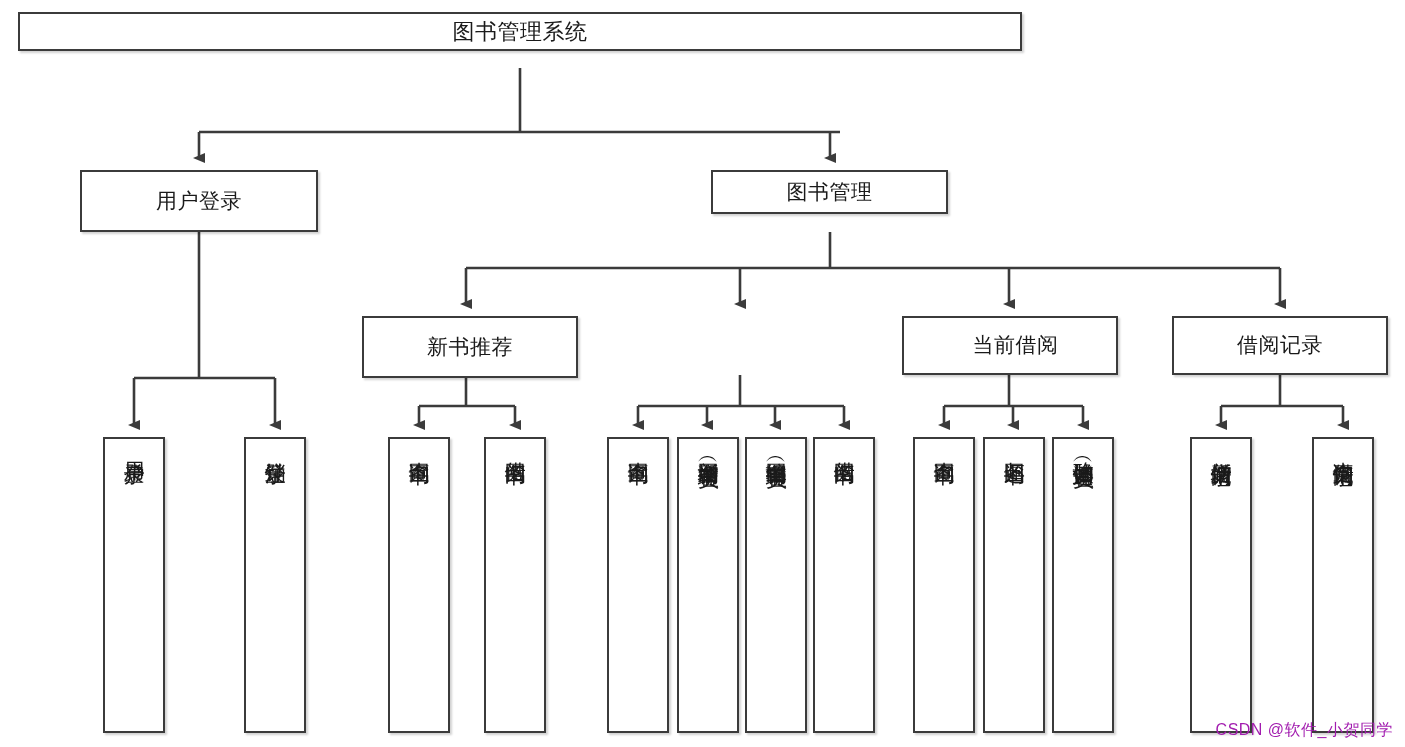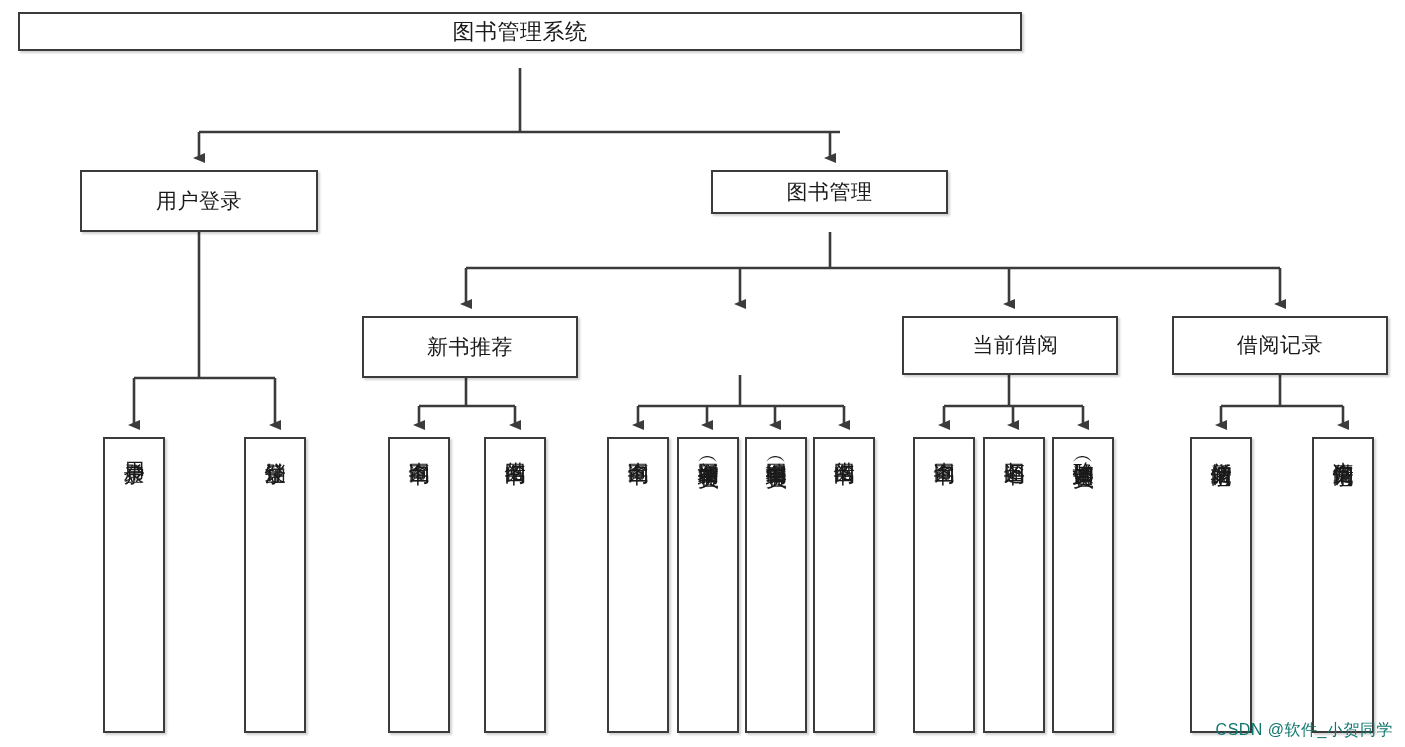--- a/index.html
+++ b/index.html
@@ -62,21 +62,21 @@
     font-size: 21px;
     line-height: 1.06;
     letter-spacing: 1px;
     white-space: nowrap;
   }
   #watermark {
     position: absolute;
     right: 12px;
     bottom: 6px;
     font-size: 16px;
-    color: #0f766e;
+    color: #a21caf;
     letter-spacing: 0.5px;
     user-select: none;
     white-space: nowrap;
   }
 </style>
 </head>
 <body>
 
 <div id="canvas">
 

